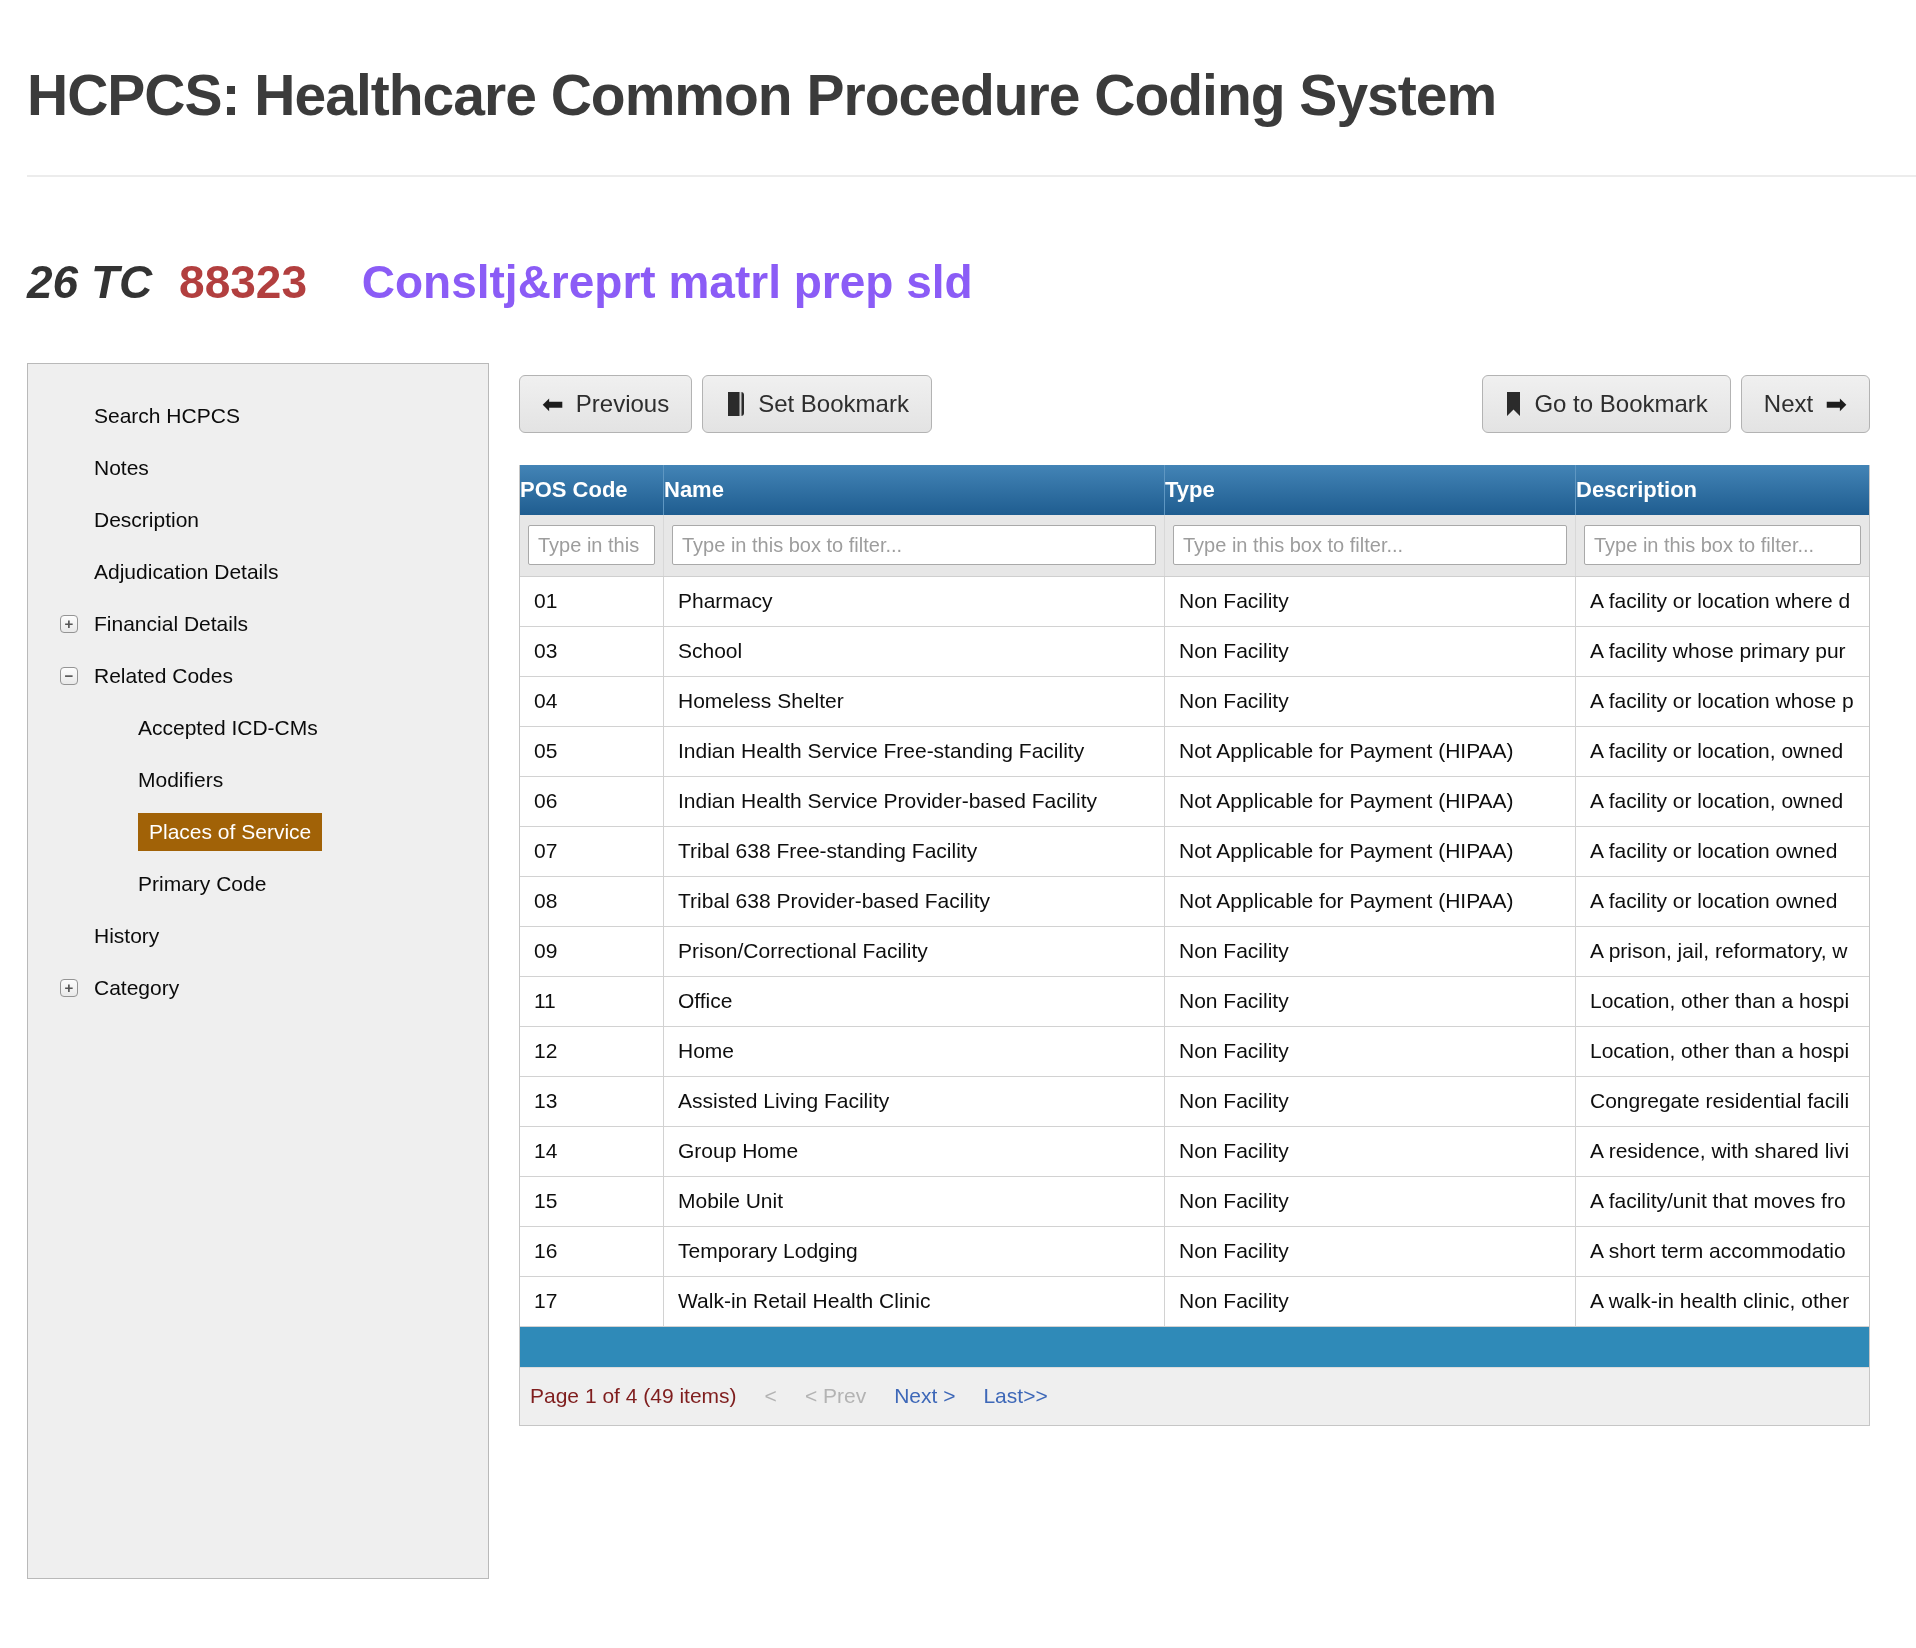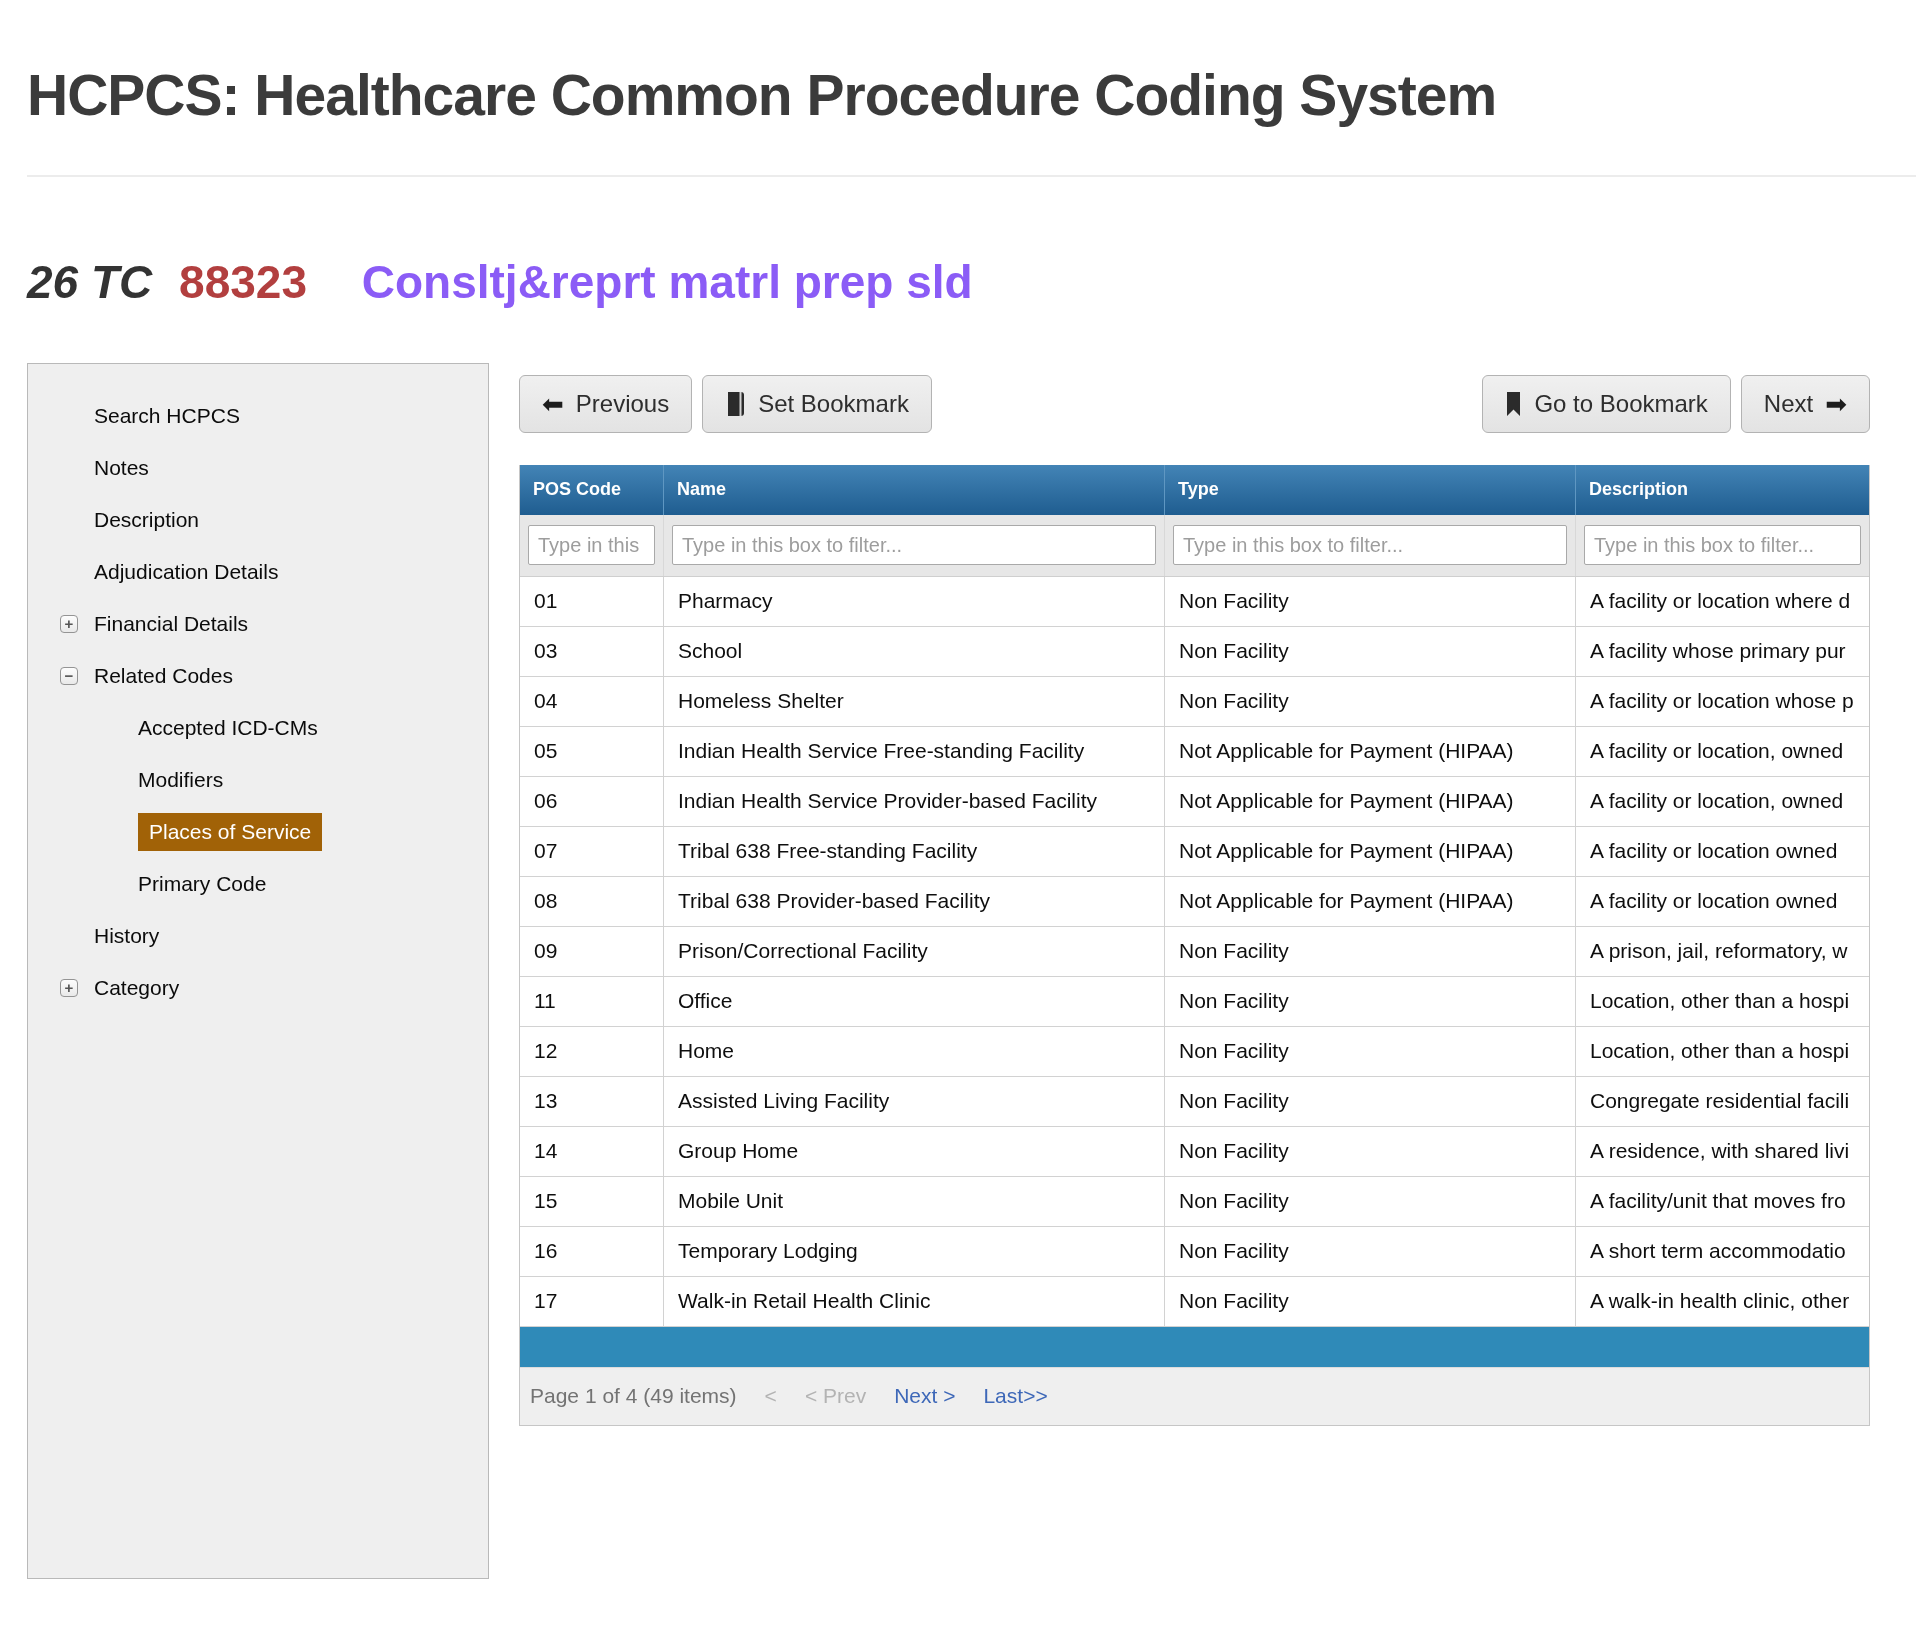--- a/index.html
+++ b/index.html
@@ -62,22 +62,22 @@
   
   .grid { width:100%; border:1px solid #c6c6c6; border-top:none; }
   .trow { display:flex; width:100%; }
   .c-pos  { width:144px; flex:none; }
   .c-name { width:501px; flex:none; }
   .c-type { width:411px; flex:none; }
   .c-desc { flex:1; min-width:0; }
 
   .thead { background:linear-gradient(#4384b6,#1f5d90); color:#fff; height:50px; }
   .thead .cell {
-    display:flex; align-items:center; padding-left:13px;
-    font-size:18px; font-weight:bold; border-right:1px solid #5f97c2; cursor:pointer;
+    display:flex; align-items:center; 
+    font-size:22px; font-weight:bold; border-right:1px solid #5f97c2; cursor:pointer;
     white-space:nowrap; overflow:hidden;
   }
   .thead .cell:last-child { border-right:none; }
 
   .tfilter { background:#e7e7e7; height:62px; border-bottom:1px solid #cfcfcf; }
   .tfilter .cell { display:flex; align-items:center; padding:0 8px 0 8px; border-right:1px solid #d8d8d8; }
   .tfilter .cell:last-child { border-right:none; }
   .tfilter input {
     width:100%; height:40px; border:1px solid #a9a9a9; border-radius:2px;
     font-family:"Liberation Sans",sans-serif; font-size:20px; color:#333; padding:0 9px; background:#fff;
@@ -92,21 +92,21 @@
   }
   .tbody .cell:last-child { border-right:none; }
 
   .tfoot-bar { height:40px; background:#2f8ab8; }
 
   .pagination {
     display:flex; align-items:center; gap:28px;
     height:58px; background:#efefef; border-top:1px solid #dcdcdc;
     padding-left:10px; font-size:21px;
   }
-  .pagination .summary { color:#737373; }
+  .pagination .summary { color:#7f1d1d; }
   .pagination .pg-disabled { color:#b3b3b3; cursor:default; text-decoration:none; }
   .pagination .pg-link { color:#3e68b8; cursor:pointer; text-decoration:none; }
 </style>
 </head>
 <body>
 
 <div class="page">
 
   <h1 class="page-title">HCPCS: Healthcare Common Procedure Coding System</h1>
   <hr class="title-rule">

